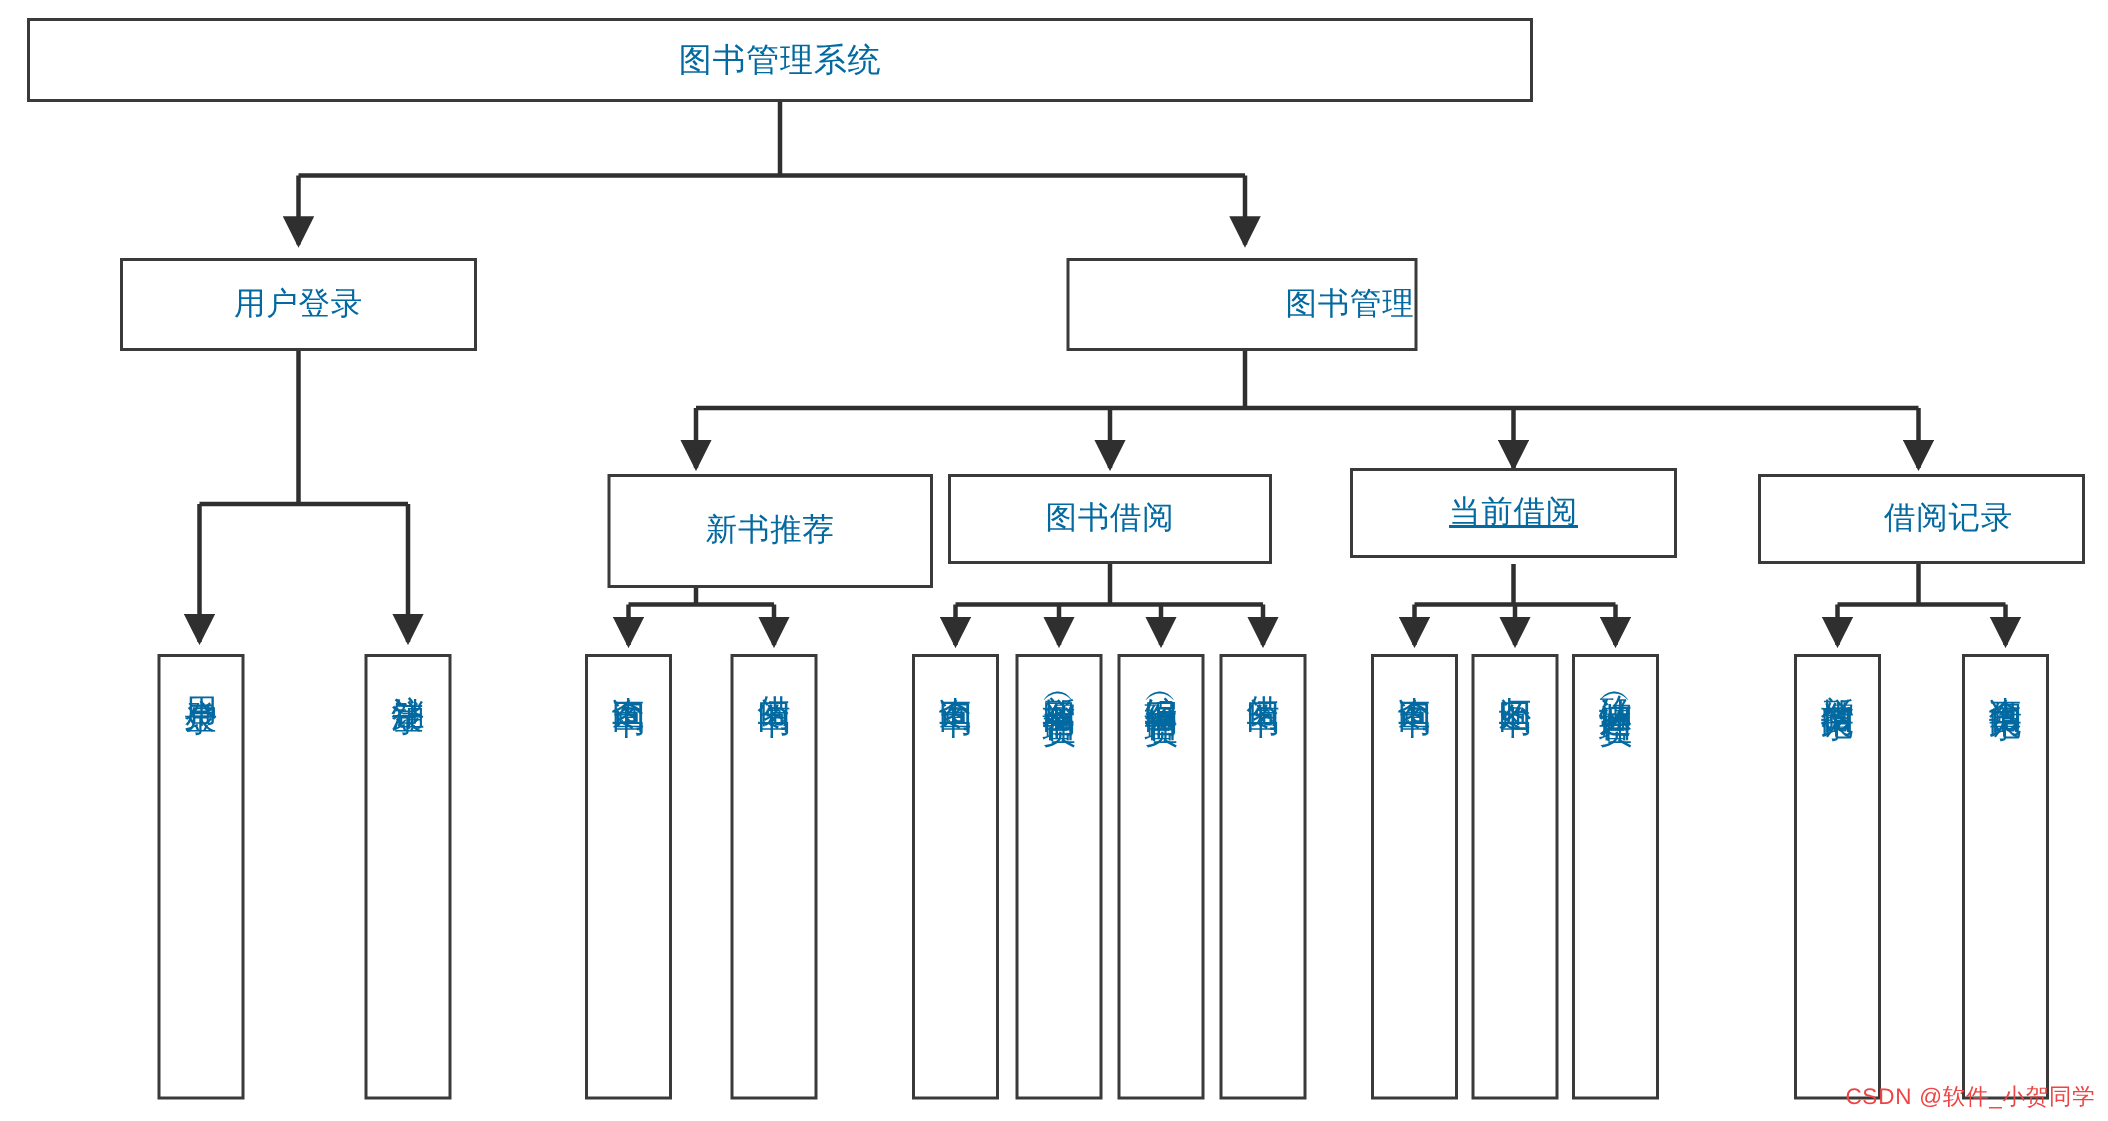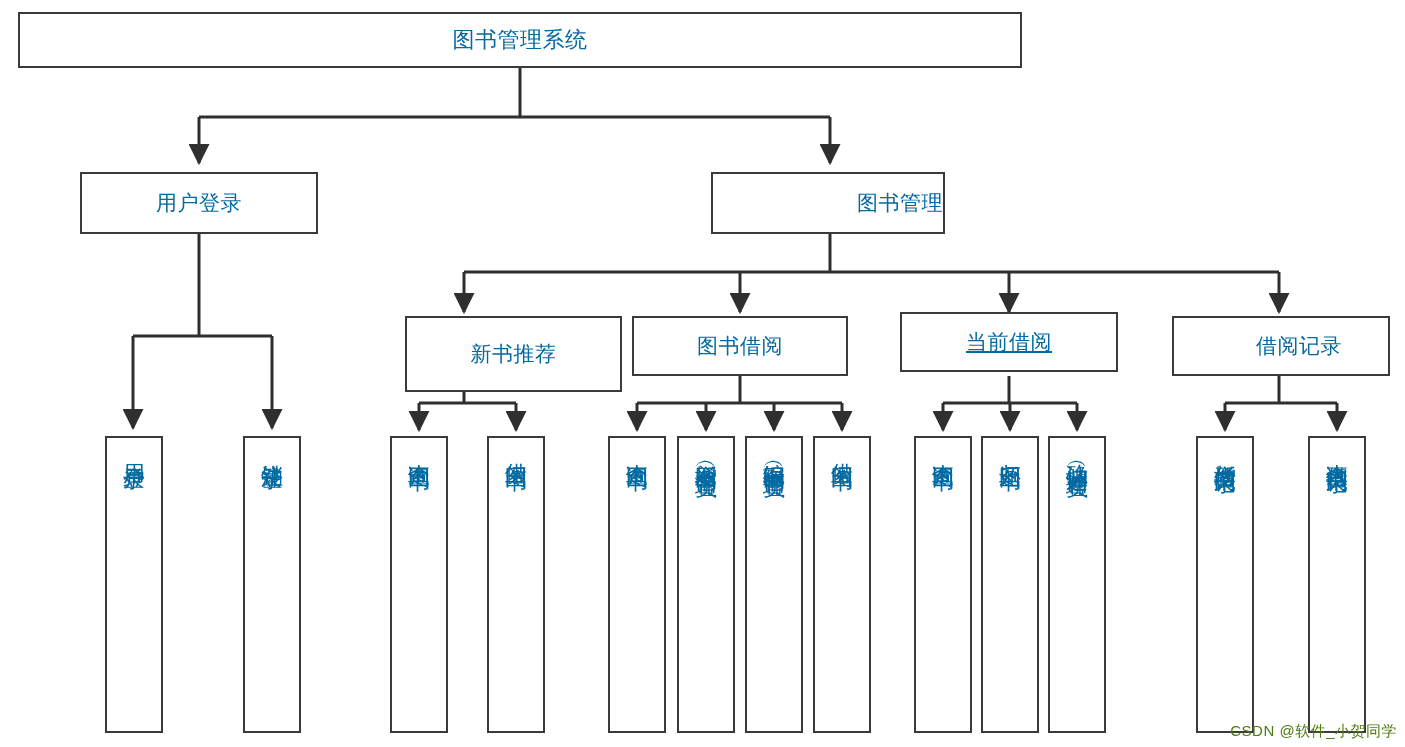--- a/index.html
+++ b/index.html
@@ -58,21 +58,21 @@
     font-size: 22px;
     line-height: 1.28;
     letter-spacing: 2px;
     max-height: 280px;
   }
   .watermark {
     position: absolute;
     right: 8px;
     bottom: 6px;
     font-size: 15px;
-    color: #4d7c0f;
+    color: #ef4444;
     white-space: nowrap;
     letter-spacing: 0.5px;
   }
 </style>
 </head>
 <body>
 
 <div id="canvas">
 
   <svg class="wires" viewBox="0 0 1405 747" xmlns="http://www.w3.org/2000/svg">

